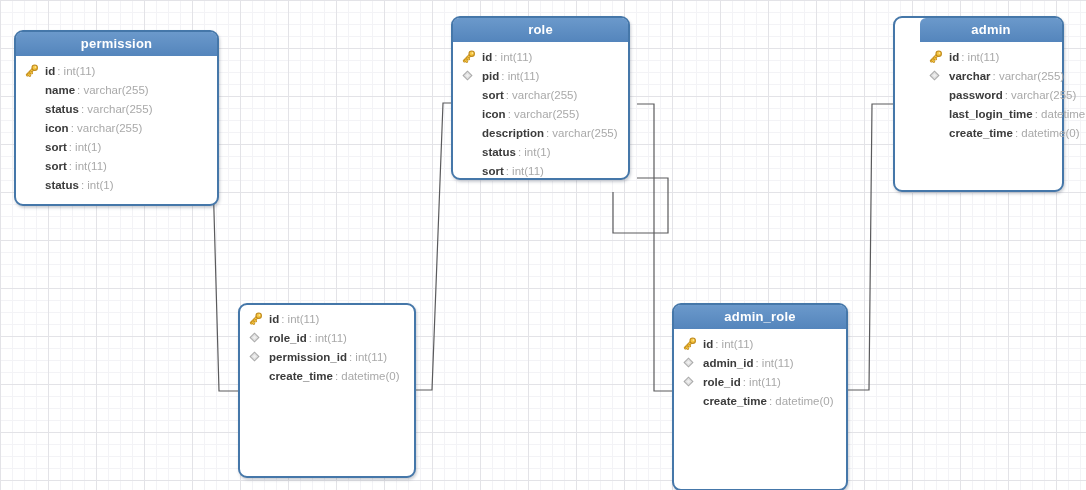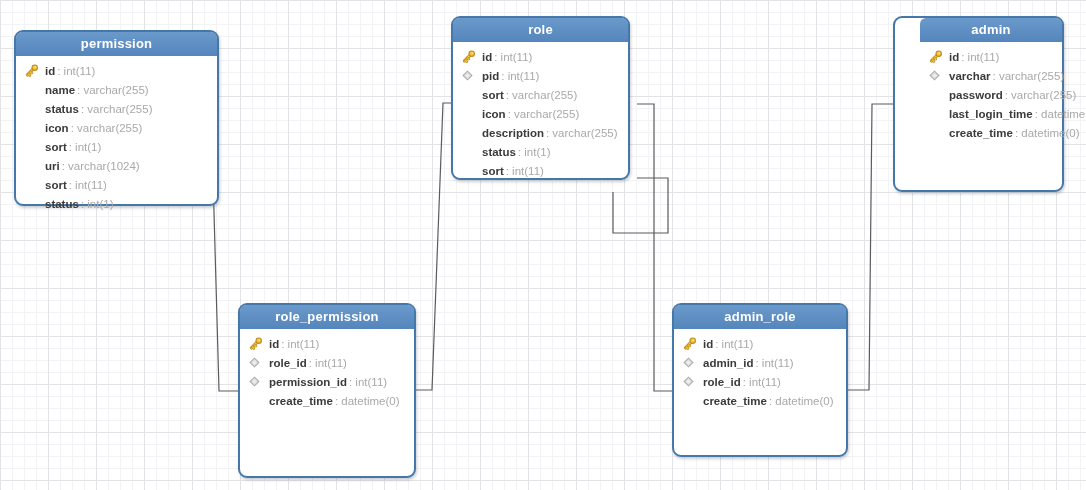--- a/index.html
+++ b/index.html
@@ -96,25 +96,20 @@
           <span class="field-name">icon</span>
           <span class="field-type">: varchar(255)</span>
         </div>
         <div class="field-row">
           <span class="field-icon"></span>
           <span class="field-name">sort</span>
           <span class="field-type">: int(1)</span>
         </div>
         <div class="field-row">
           <span class="field-icon"></span>
-          <span class="field-name">uri</span>
-          <span class="field-type">: varchar(1024)</span>
-        </div>
-        <div class="field-row">
-          <span class="field-icon"></span>
           <span class="field-name">sort</span>
           <span class="field-type">: int(11)</span>
         </div>
         <div class="field-row">
           <span class="field-icon"></span>
           <span class="field-name">status</span>
           <span class="field-type">: int(1)</span>
         </div>
       </div>
     </div>
@@ -210,21 +205,20 @@
           <span class="field-type">: datetime(0)</span>
         </div>
         <div class="field-row">
           <span class="field-icon"></span>
           <span class="field-name">create_time</span>
           <span class="field-type">: datetime(0)</span>
         </div>
       </div>
     </div>
     <div class="table" style="left: 238px; top: 303px; width: 178px; height: 175px;">
-      <div class="table-header"><span>role_permission</span></div>
       <div class="table-body">
         <div class="field-row">
           <span class="field-icon">
             <svg width="14" height="13" viewBox="0 0 14 13" xmlns="http://www.w3.org/2000/svg">
               <path d="M7.9 5.4 L2.5 10.8" fill="none" stroke="#bf8a1e" stroke-width="3.2" stroke-linecap="round"></path>
               <path d="M7.9 5.4 L2.5 10.8" fill="none" stroke="#f6c53f" stroke-width="1.8" stroke-linecap="round"></path>
               <path d="M3.3 10.1 L4.8 11.5 M5.4 7.9 L6.7 9.2" fill="none" stroke="#bf8a1e" stroke-width="2.6" stroke-linecap="round"></path>
               <path d="M3.3 10.1 L4.8 11.5 M5.4 7.9 L6.7 9.2" fill="none" stroke="#f6c53f" stroke-width="1.3" stroke-linecap="round"></path>
               <circle cx="9.7" cy="3.7" r="2.7" fill="#f6c53f" stroke="#bf8a1e" stroke-width="1.1"></circle>
               <circle cx="10.4" cy="3" r="0.85" fill="#ffeeb0"></circle>
@@ -253,21 +247,21 @@
           <span class="field-name">permission_id</span>
           <span class="field-type">: int(11)</span>
         </div>
         <div class="field-row">
           <span class="field-icon"></span>
           <span class="field-name">create_time</span>
           <span class="field-type">: datetime(0)</span>
         </div>
       </div>
     </div>
-    <div class="table" style="left: 672px; top: 303px; width: 176px; height: 154px;">
+    <div class="table" style="left: 672px; top: 303px; width: 176px; height: 188px;">
       <div class="table-header"><span>admin_role</span></div>
       <div class="table-body">
         <div class="field-row">
           <span class="field-icon">
             <svg width="14" height="13" viewBox="0 0 14 13" xmlns="http://www.w3.org/2000/svg">
               <path d="M7.9 5.4 L2.5 10.8" fill="none" stroke="#bf8a1e" stroke-width="3.2" stroke-linecap="round"></path>
               <path d="M7.9 5.4 L2.5 10.8" fill="none" stroke="#f6c53f" stroke-width="1.8" stroke-linecap="round"></path>
               <path d="M3.3 10.1 L4.8 11.5 M5.4 7.9 L6.7 9.2" fill="none" stroke="#bf8a1e" stroke-width="2.6" stroke-linecap="round"></path>
               <path d="M3.3 10.1 L4.8 11.5 M5.4 7.9 L6.7 9.2" fill="none" stroke="#f6c53f" stroke-width="1.3" stroke-linecap="round"></path>
               <circle cx="9.7" cy="3.7" r="2.7" fill="#f6c53f" stroke="#bf8a1e" stroke-width="1.1"></circle>

